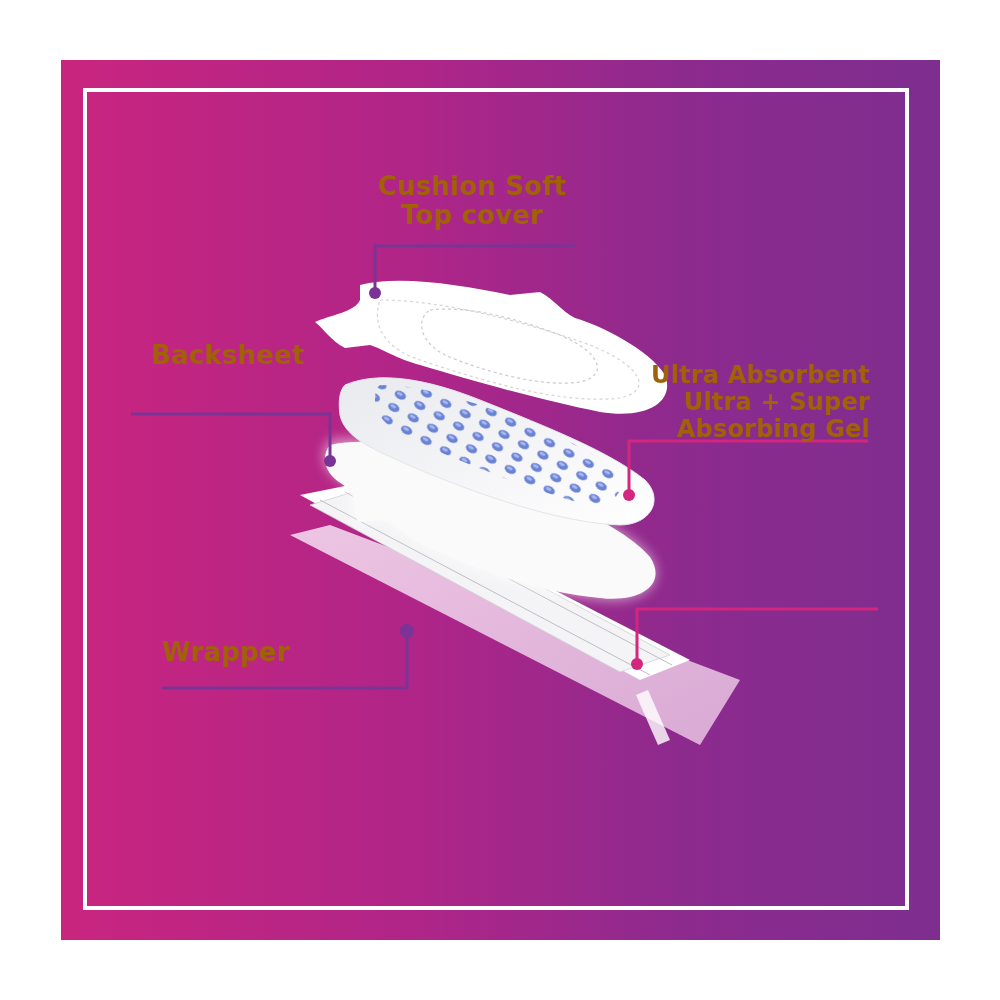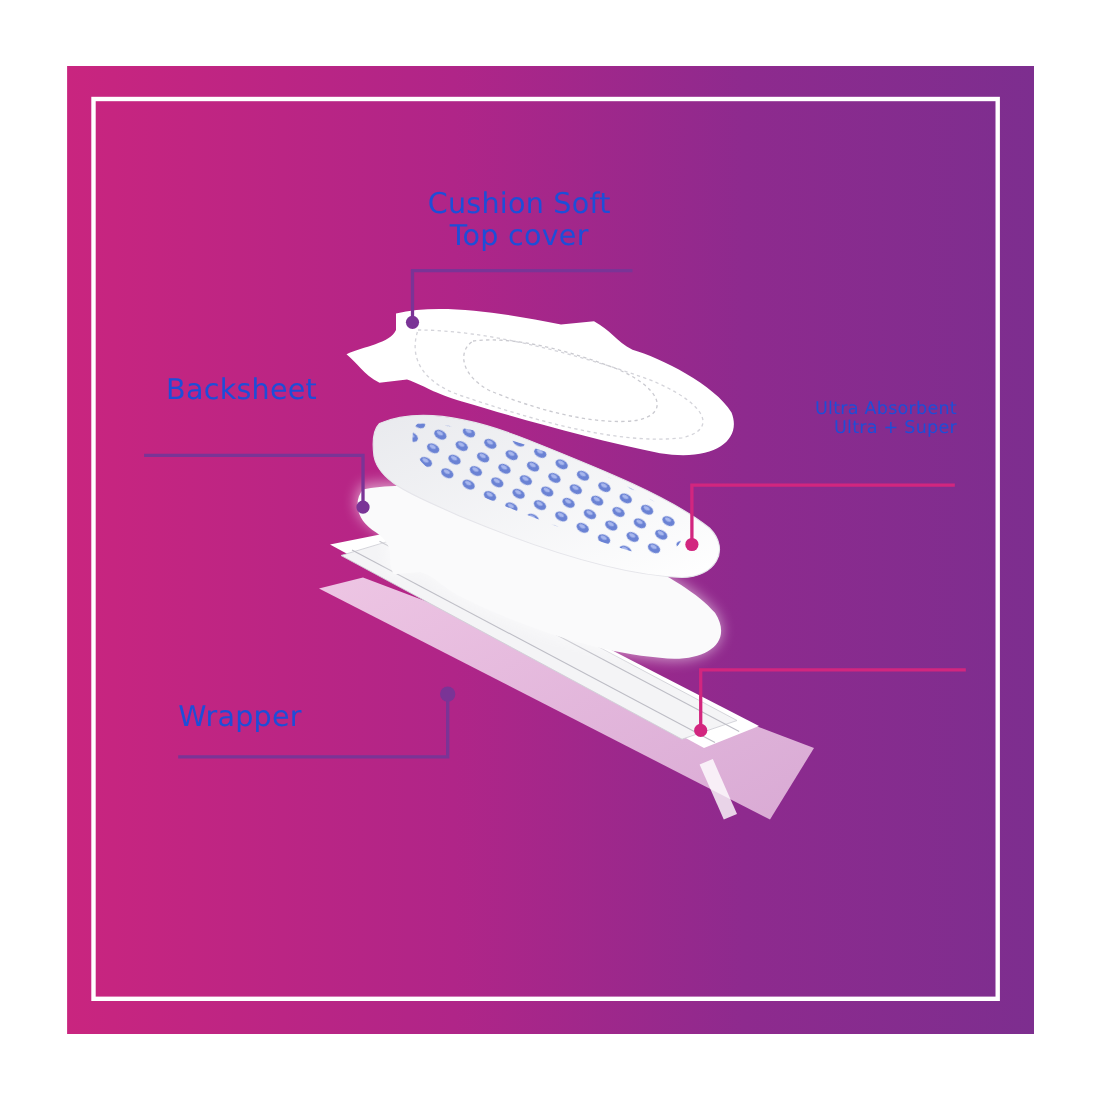--- a/index.html
+++ b/index.html
@@ -6,24 +6,24 @@
   body { width: 1000px; height: 1000px; position: relative; overflow: hidden; font-family: "DejaVu Sans", sans-serif; }
   .panel {
     position: absolute; left: 61px; top: 60px; width: 879px; height: 880px;
     background: linear-gradient(90deg, #c9257f 0%, #b02588 40%, #8e2a8e 70%, #7d2e8f 100%);
   }
   .frame {
     position: absolute; left: 83px; top: 88px; width: 826px; height: 822px;
     border: 4px solid #ffffff; box-sizing: border-box;
   }
   .label {
-    position: absolute; color: #1d4ed8; font-weight: normal; line-height: 1.12; letter-spacing: 0.2px;
+    position: absolute; color: #a16207; font-weight: bold; line-height: 1.12; letter-spacing: 0.2px;
   }
   .lbl-lg { font-size: 26px; }
-  .lbl-md { font-size: 16px; }
+  .lbl-md { font-size: 24px; }
   .right { text-align: right; }
   .center { text-align: center; }
   svg.art { position: absolute; left: 0; top: 0; }
 </style>
 </head>
 <body>
 
 <div class="panel"></div>
 <div class="frame"></div>
 
@@ -101,20 +101,21 @@
   <div>Top cover</div>
 </div>
 
 <div class="label lbl-lg" style="left:131px; top:341px;margin-left:20px;">
   <div>Backsheet</div>
 </div>
 
 <div class="label lbl-md right" style="left:640px; top:362px; width:230px;">
   <div>Ultra Absorbent</div>
   <div>Ultra + Super</div>
+  <div>Absorbing Gel</div>
 </div>
 
 <div class="label lbl-lg right" style="left:700px; top:535px; width:178px;">
 </div>
 
 <div class="label lbl-lg" style="left:162px; top:638px;">
   <div>Wrapper</div>
 </div>
 
 </body></html>

